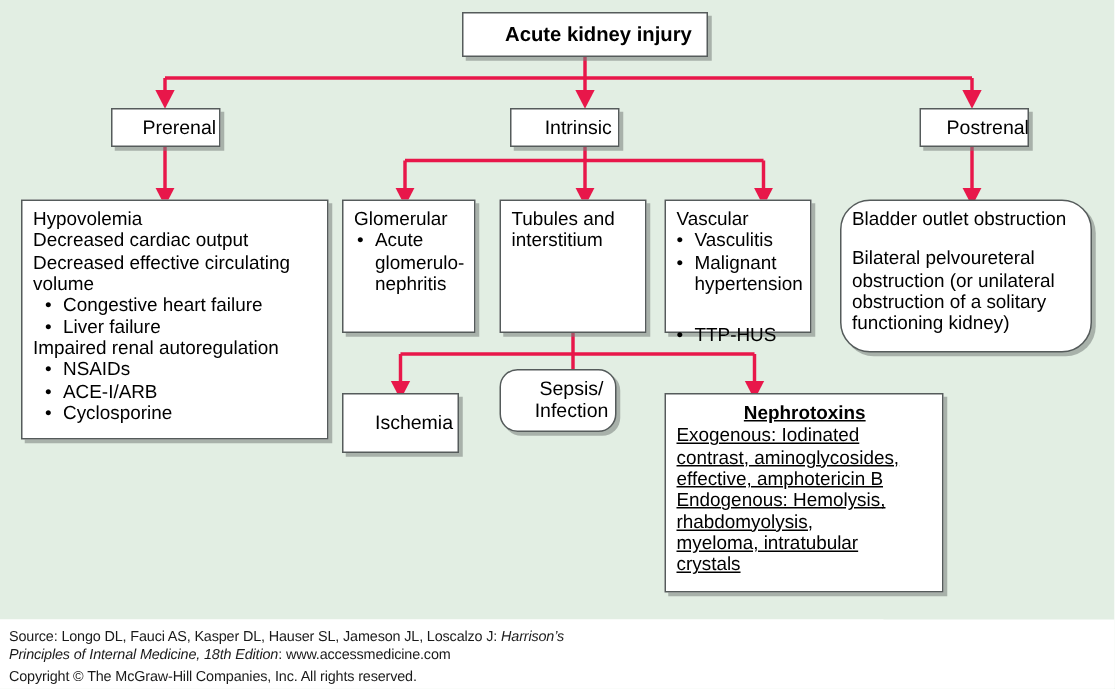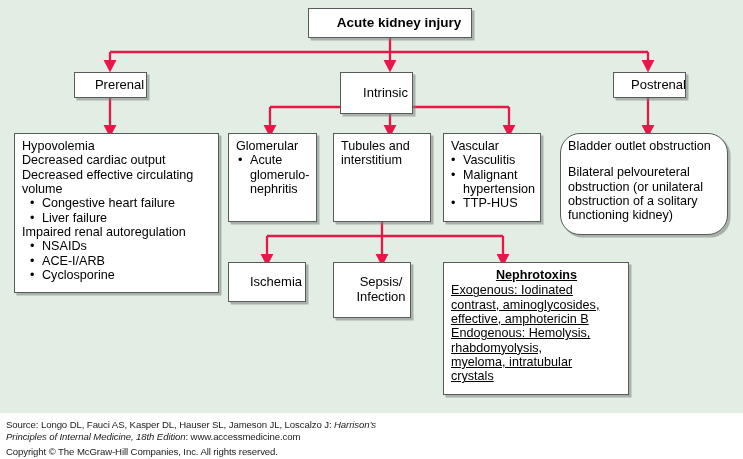--- a/index.html
+++ b/index.html
@@ -153,21 +153,21 @@
         <path d="M267,236 L267,260" marker-end="url(#arrow)"></path>
         <path d="M382,236 L382,260" marker-end="url(#arrow)"></path>
         <path d="M503,236 L503,260" marker-end="url(#arrow)"></path>
       </g>
     </svg>
 
     <div class="box box-title" style="left:308px; top:8px; width:164px; height:30px;">Acute kidney injury</div>
 
     <div class="box box-level1" style="left:74px; top:72px; width:73px; height:26px;">Prerenal</div>
 
-    <div class="box box-level1" style="left:340px; top:72px; width:73px; height:42px;">Intrinsic</div>
+    <div class="box box-level1" style="left:340px; top:72px; width:73px; height:26px;">Intrinsic</div>
 
     <div class="box box-level1" style="left:613px; top:72px; width:73px; height:26px;">Postrenal</div>
 
     <div class="box box-leaf-left" style="left:14px; top:133px; width:205px; height:160px;">
       <div>Hypovolemia</div>
       <div>Decreased cardiac output</div>
       <div>Decreased effective circulating</div>
       <div>volume</div>
       <ul class="bullets">
         <li>Congestive heart failure</li>
@@ -194,36 +194,36 @@
       <div style="white-space:pre-line;">Tubules and
 interstitium</div>
     </div>
 
     <div class="box box-leaf-left" style="left:443px; top:133px; width:98px; height:89px;">
       <div>Vascular</div>
       <ul class="bullets">
         <li style="margin-left:0px;white-space:pre-line;">Vasculitis</li>
         <li style="margin-left:0px;white-space:pre-line;">Malignant
 hypertension</li>
-        <li style="margin-left:0px;white-space:pre-line;">TTP-HUS</li>
+        <li style="margin-left:0px;white-space:pre-line;margin-top:20px;">TTP-HUS</li>
       </ul>
     </div>
 
     <div class="box box-leaf-left" style="left:560px; top:133px; width:168px; height:102px;border-radius:20px;">
       <div>Bladder outlet obstruction</div>
       <div style="height:12px;"></div>
       <div>Bilateral pelvoureteral</div>
       <div>obstruction (or unilateral</div>
       <div>obstruction of a solitary</div>
       <div>functioning kidney)</div>
     </div>
 
     <div class="box box-leaf" style="left:228px; top:262px; width:78px; height:40px;">Ischemia</div>
 
-    <div class="box box-leaf" style="left:333px; top:262px; width:78px; height:56px; white-space:pre-line;">Sepsis/
+    <div class="box box-leaf" style="left:333px; top:246px; width:78px; height:42px; white-space:pre-line;border-radius:12px;">Sepsis/
 Infection</div>
 
     <div class="box box-leaf-left" style="left:443px; top:262px; width:186px; height:133px;text-decoration:underline;">
       <span class="hdr">Nephrotoxins</span>
       <div>Exogenous: Iodinated</div>
       <div>contrast, aminoglycosides,</div>
       <div>effective, amphotericin B</div>
       <div>Endogenous: Hemolysis,</div>
       <div>rhabdomyolysis,</div>
       <div>myeloma, intratubular</div>

